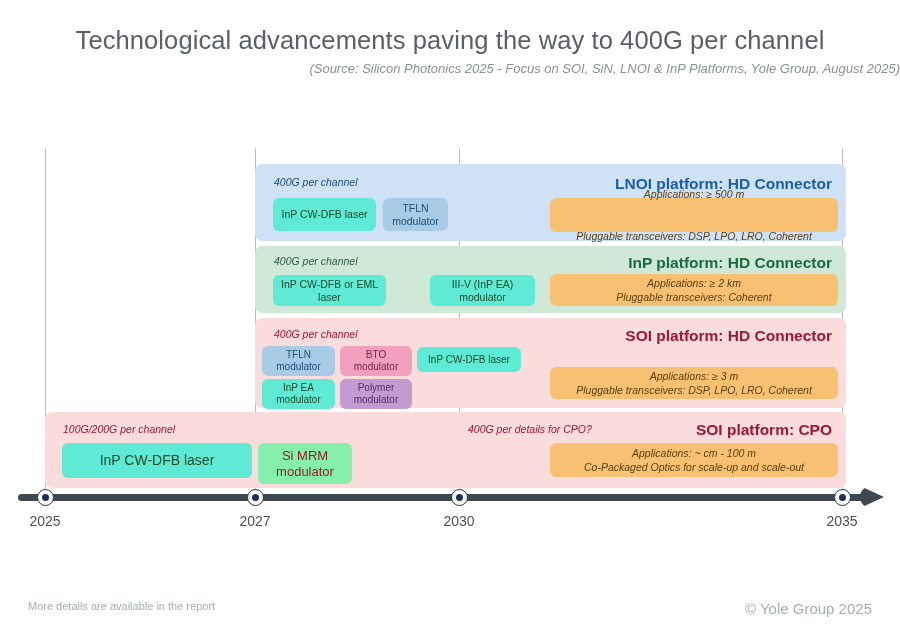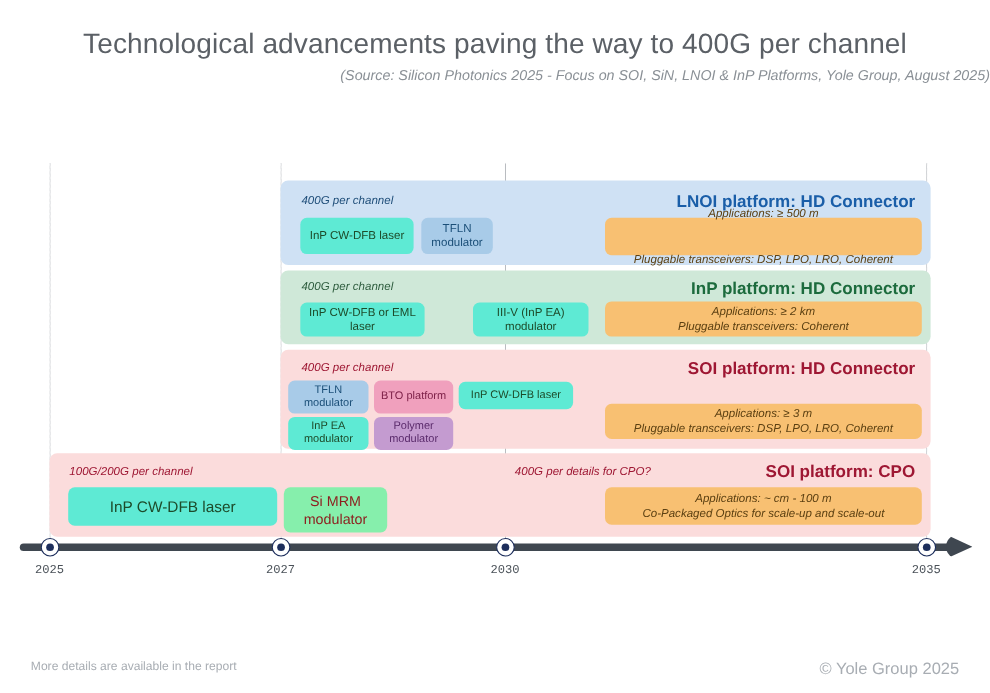--- a/index.html
+++ b/index.html
@@ -151,25 +151,24 @@
   }
   .axis-node::after {
     content: "";
     width: 7px; height: 7px;
     border-radius: 50%;
     background: #1d2e5c;
   }
   .axis-year {
     position: absolute;
     top: 513px;
-    font-size: 11px;
+    font-size: 14px;
     color: #4a5158;
     text-align: center;
     width: 70px;
-    font-family: Liberation Mono, monospace;
   }
 
   
   .footer-left {
     position: absolute;
     left: 28px;
     top: 600px;
     font-size: 11px;
     color: #a8adb3;
   }
@@ -218,21 +217,21 @@
       <span>Applications: ≥ 2 km</span>
       <span>Pluggable transceivers: Coherent</span>
     </div>
   </div>
 
   <div class="band band-soi" style="left:255px; top:318px; width:591px; height:90px;">
     <div class="rate-label rate-red" style="left:19px; top:10px;">400G per channel</div>
     <div class="band-heading hd-soi" style="top:9px;">SOI platform: HD Connector</div>
 
     <div class="chip chip-blue" style="left:7px; top:28px; width:73px; height:30px; font-size:10px;">TFLN modulator</div>
-    <div class="chip chip-pink" style="left:85px; top:28px; width:72px; height:30px; font-size:10px;">BTO platform</div>
+    <div class="chip chip-pink" style="left:85px; top:28px; width:72px; height:30px; font-size:10px;">BTO modulator</div>
     <div class="chip chip-green" style="left:162px; top:29px; width:104px; height:25px; font-size:10px;">InP CW-DFB laser</div>
     <div class="chip chip-green" style="left:7px; top:61px; width:73px; height:30px; font-size:10px;">InP EA modulator</div>
     <div class="chip chip-purple" style="left:85px; top:61px; width:72px; height:30px; font-size:10px;">Polymer modulator</div>
 
     <div class="appbox" style="left:295px; top:49px; width:288px; height:32px;">
       <span>Applications: ≥ 3 m</span>
       <span>Pluggable transceivers: DSP, LPO, LRO, Coherent</span>
     </div>
   </div>
 

